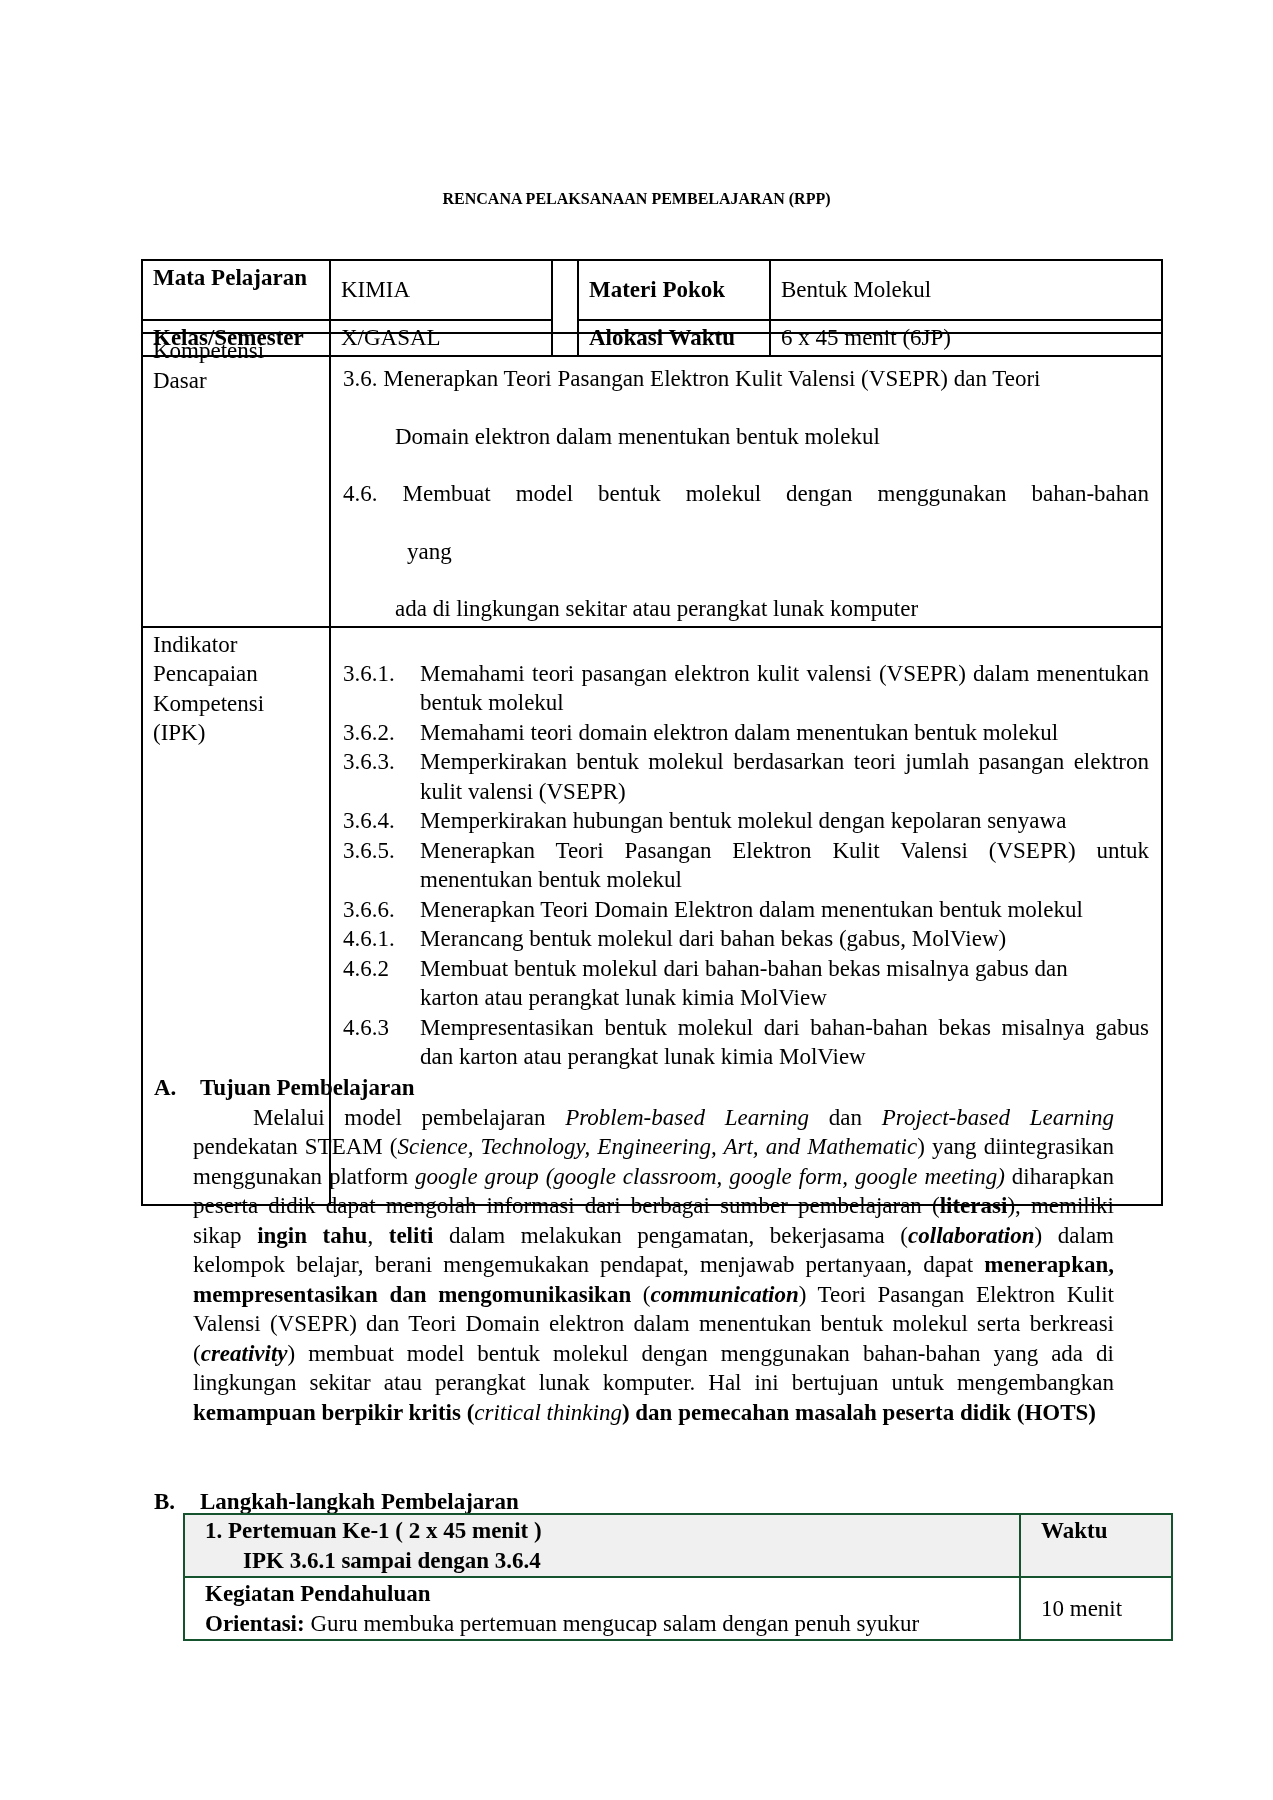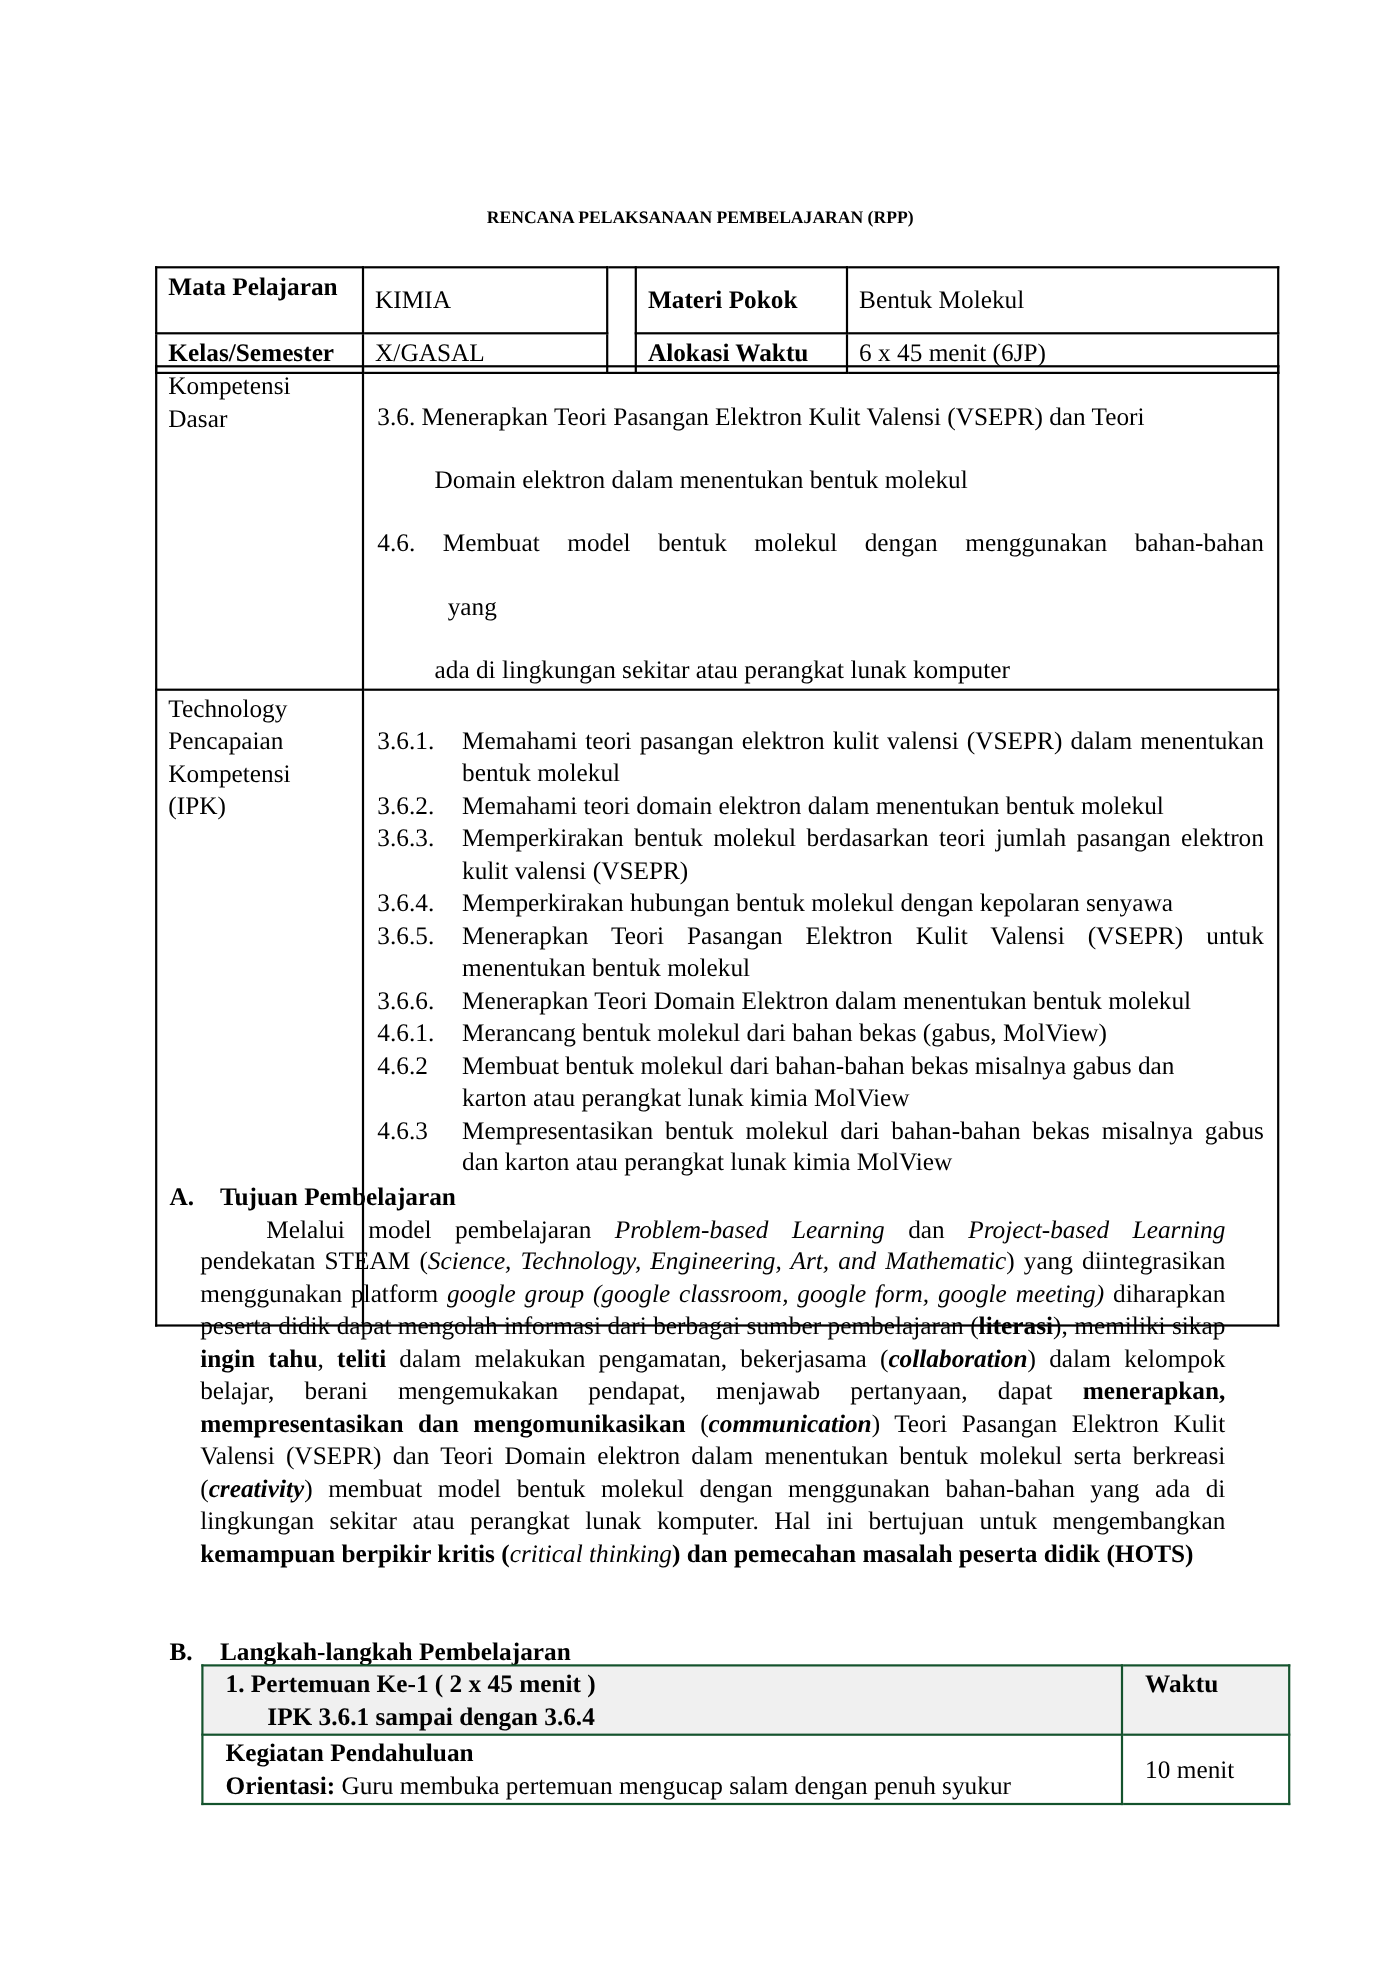--- a/index.html
+++ b/index.html
@@ -10,21 +10,21 @@
   }
   .page-title {
     position: absolute; top: 184px; left: 0; width: 1273px;
     text-align: center; font-weight: bold; font-size: 16px; letter-spacing: 0;
   }
   table { border-collapse: collapse; }
   td { vertical-align: top; padding: 0; }
 
   
   .id-table {
-    position: absolute; top: 242px; left: 141px; width: 1022px;
+    position: absolute; top: 259px; left: 141px; width: 1022px;
     border: 2px solid #000;
   }
   .id-table td { border: 2px solid #000; }
   .id-table .lbl { font-weight: bold; padding: 2px 10px; }
   .id-table .val { padding: 2px 10px; }
   .mid { vertical-align: middle; }
   .spacer-col { width: 24px; }
 
   
   .kd-table {
@@ -39,21 +39,21 @@
   .kd-indent2 { padding-left: 64px; }
   .ipk-row { display: flex; text-align: justify; }
   .ipk-num { width: 77px; flex: 0 0 77px; }
   .ipk-text { flex: 1; text-align: justify; text-align-last: left; }
 
   
   .section-a { position: absolute; top: 1073px; left: 154px; width: 960px; }
   .sec-head { font-weight: bold; display: flex; }
   .sec-letter { width: 46px; }
   .para {
-    margin-left: 28px; text-align: justify; text-indent: 60px;
+    margin-left: 39px; text-align: justify; text-indent: 60px;
   }
   .section-b { position: absolute; top: 1487px; left: 154px; width: 1020px; }
 
   .steps-table {
     position: absolute; top: 1513px; left: 183px; width: 990px;
     border: 2px solid #000;
   }
   .steps-table td { border: 2px solid #14532d; padding: 1px 20px; }
   .steps-head td { background: #f0f0f0; font-weight: bold; }
   .steps-table .time-col { width: 110px; }
@@ -88,21 +88,21 @@
     <td class="lbl">Kompetensi Dasar</td>
     <td class="content">
       <div class="kd-line">3.6. Menerapkan Teori Pasangan Elektron Kulit Valensi (VSEPR) dan Teori</div>
       <div class="kd-line kd-indent">Domain elektron dalam menentukan bentuk molekul</div>
       <div class="kd-line" style="text-align:justify;text-align-last:justify;">4.6. Membuat model bentuk molekul dengan menggunakan  bahan-bahan</div>
       <div class="kd-line kd-indent2">yang</div>
       <div class="kd-line kd-indent">ada di lingkungan  sekitar atau perangkat  lunak  komputer</div>
     </td>
   </tr>
   <tr style="height:578px">
-    <td class="lbl">Technology Pencapaian Kompetensi (IPK)</td>
+    <td class="lbl">Indikator Pencapaian Kompetensi (IPK)</td>
     <td class="content" style="padding-top:31px">
       <div class="ipk-row">
         <span class="ipk-num">3.6.1.</span>
         <span class="ipk-text">Memahami  teori pasangan elektron kulit valensi (VSEPR) dalam menentukan bentuk molekul</span>
       </div>
       <div class="ipk-row">
         <span class="ipk-num">3.6.2.</span>
         <span class="ipk-text">Memahami teori domain elektron dalam menentukan bentuk molekul</span>
       </div>
       <div class="ipk-row">

